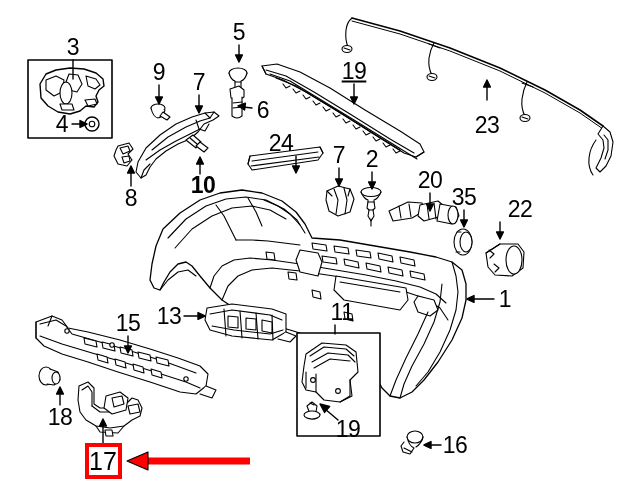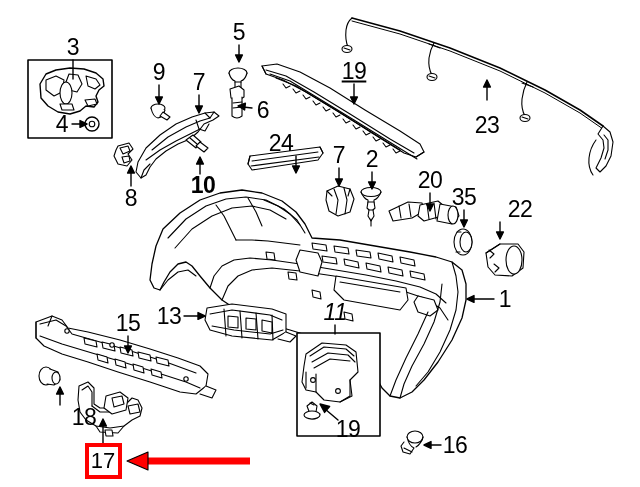--- a/index.html
+++ b/index.html
@@ -423,30 +423,30 @@
   <div class="callout-label" style="left:505px; top:299px;">1</div>
   <div class="callout-label" style="left:372px; top:159px;">2</div>
   <div class="callout-label" style="left:73px;  top:47px;">3</div>
   <div class="callout-label" style="left:62px;  top:124px;">4</div>
   <div class="callout-label" style="left:239px; top:32px;">5</div>
   <div class="callout-label" style="left:263px; top:110px;">6</div>
   <div class="callout-label" style="left:199px; top:82px;">7</div>
   <div class="callout-label" style="left:131px; top:198px;">8</div>
   <div class="callout-label" style="left:159px; top:72px;">9</div>
   <div class="callout-label" style="left:203px; top:185px;font-weight:bold;">10</div>
-  <div class="callout-label" style="left:335px; top:312px;font-style:italic;">11</div>
+  <div class="callout-label" style="left:342px; top:312px;">11</div>
   <div class="callout-label" style="left:339px; top:155px;">7</div>
   <div class="callout-label" style="left:348px; top:429px;">19</div>
   <div class="callout-label" style="left:169px; top:316px;">13</div>
   <div class="callout-label" style="left:128px; top:323px;">15</div>
   <div class="callout-label" style="left:455px; top:445px;">16</div>
-  <div class="callout-label" style="left:60px;  top:417px;margin-left:24px;">18</div>
+  <div class="callout-label" style="left:60px;  top:417px;">18</div>
   <div class="callout-label" style="left:354px; top:71px;text-decoration:underline;">19</div>
   <div class="callout-label" style="left:430px; top:180px;">20</div>
   <div class="callout-label" style="left:464px; top:197px;">35</div>
   <div class="callout-label" style="left:520px; top:209px;">22</div>
   <div class="callout-label" style="left:487px; top:125px;">23</div>
   <div class="callout-label" style="left:281px; top:143px;">24</div>
 
   <div id="highlight-box" style="left: 85px; top: 443px; width: 37px; height: 36px; border: 4px solid rgb(255, 0, 0);"></div>
-  <div id="highlight-label" style="left: 103px; top: 461px; font-size: 22px;">17</div>
+  <div id="highlight-label" style="left: 103px; top: 461px; font-size: 25px;">17</div>
 
 </div>
 
 </body></html>

